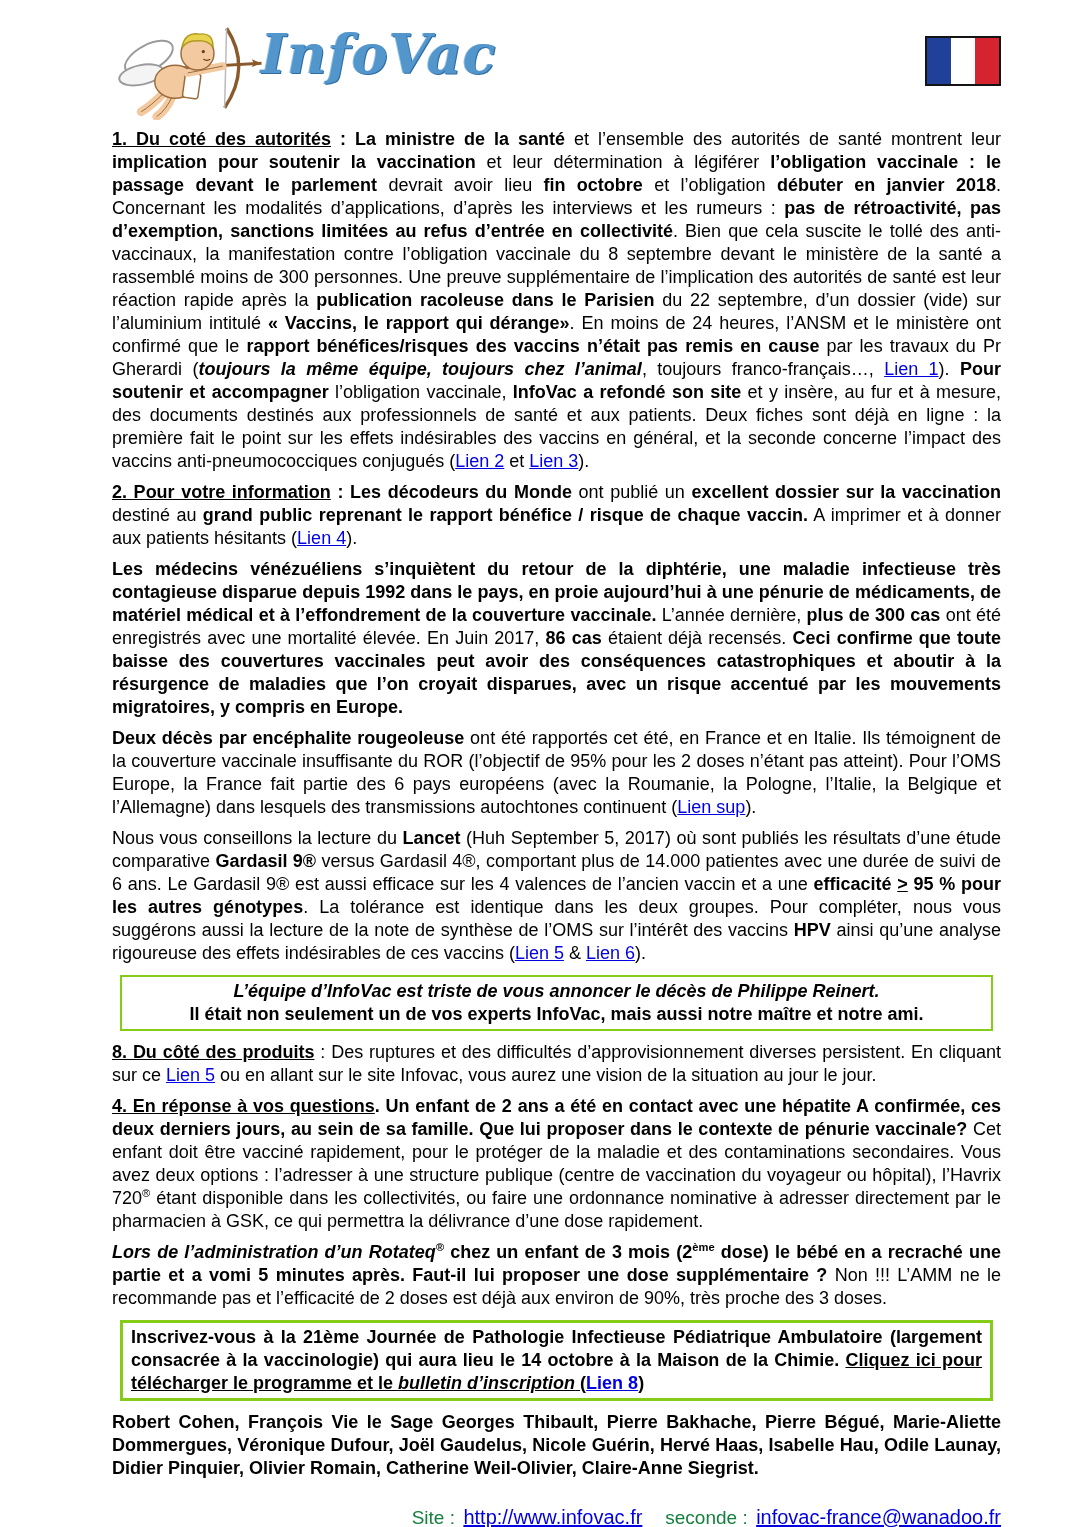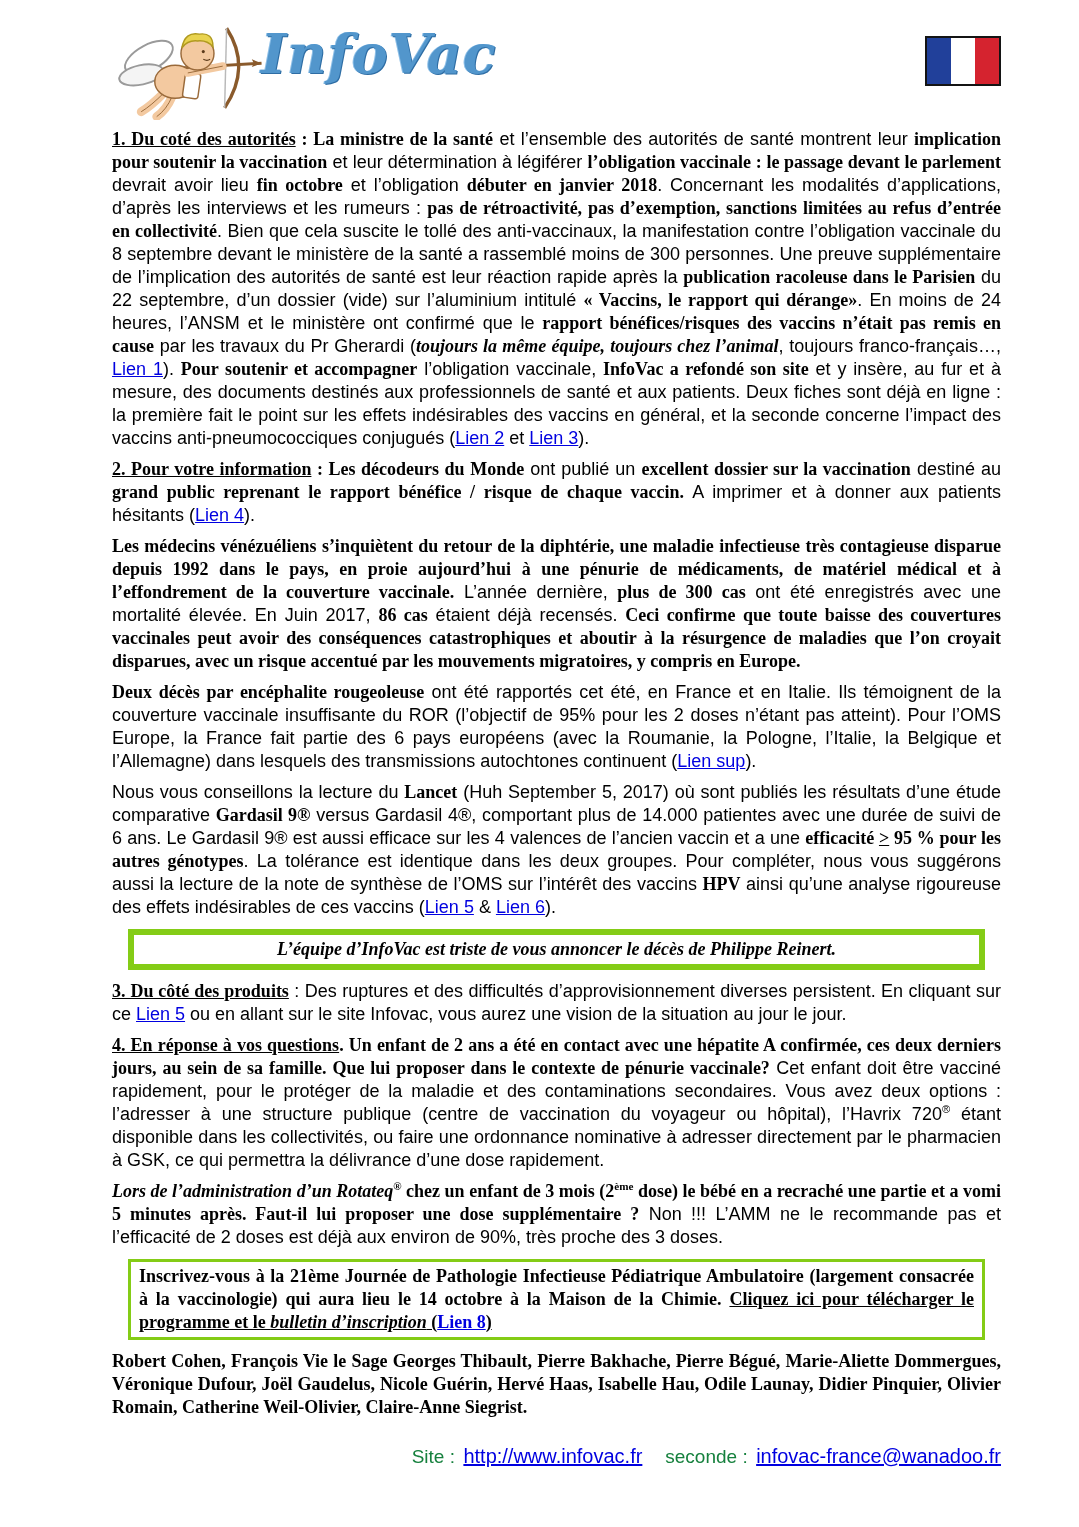--- a/index.html
+++ b/index.html
@@ -46,29 +46,29 @@
     text-align:center;font-weight:bold;font-size:18px;
   }
 
   
   main{margin-top:4px;}
   .para{
     font-size:18px;line-height:23px;text-align:justify;
     margin:8px 0;
   }
   .notice-box{
-    border:6px solid #84cc16;
-    margin:10px 16px;
+    border:2px solid #84cc16;
+    margin:10px 8px;
     padding:3px 8px;
     font-size:18px;line-height:23px;
   }
   .notice-box.center{text-align:center;}
   .notice-box.thick{border-width:3px;text-align:justify;}
 
-  .s-b{font-weight:bold;font-family:Liberation Serif, serif;}
+  .s-b{font-weight:bold;}
   .s-i{font-style:italic;}
   .s-u{text-decoration:underline;}
   .s-l{color:var(--link-blue);text-decoration:underline;cursor:pointer;}
   .s-s{font-size:0.62em;vertical-align:super;line-height:0;}
 
   
   .footer{
     margin-top:26px;
     text-align:right;
     white-space:nowrap;
@@ -125,22 +125,22 @@
       <div class="r"></div>
     </div>
   </div>
 
   <main>
     <p class="para"><span class="s-b s-u">1. Du coté des autorités</span><span class="s-b"> : </span><span class="s-b">La ministre de la santé</span><span> et l’ensemble des autorités de santé montrent leur </span><span class="s-b">implication pour soutenir la vaccination</span><span> et leur détermination à légiférer </span><span class="s-b">l’obligation vaccinale : le passage devant le parlement</span><span> devrait avoir lieu </span><span class="s-b">fin octobre</span><span> et l’obligation </span><span class="s-b">débuter en janvier 2018</span><span>. Concernant les modalités d’applications, d’après les interviews et les rumeurs : </span><span class="s-b">pas de rétroactivité, pas d’exemption, sanctions limitées au refus d’entrée en collectivité</span><span>. Bien que cela suscite le tollé des anti-vaccinaux, la manifestation contre l’obligation vaccinale du 8 septembre devant le ministère de la santé a rassemblé moins de 300 personnes. Une preuve supplémentaire de l’implication des autorités de santé est leur réaction rapide après la </span><span class="s-b">publication racoleuse dans le Parisien</span><span> du 22 septembre, d’un dossier (vide) sur l’aluminium intitulé </span><span class="s-b">« Vaccins, le rapport qui dérange»</span><span>. En moins de 24 heures, l’ANSM et le ministère ont confirmé que le </span><span class="s-b">rapport bénéfices/risques des vaccins n’était pas remis en cause</span><span> par les travaux du Pr Gherardi (</span><span class="s-b s-i">toujours la même équipe, toujours chez l’animal</span><span>, toujours franco-français…, </span><a class="s-l">Lien 1</a><span>). </span><span class="s-b">Pour soutenir et accompagner</span><span> l’obligation vaccinale, </span><span class="s-b">InfoVac a refondé son site</span><span> et y insère, au fur et à mesure, des documents destinés aux professionnels de santé et aux patients. Deux fiches sont déjà en ligne : la première fait le point sur les effets indésirables des vaccins en général, et la seconde concerne l’impact des vaccins anti-pneumococciques conjugués (</span><a class="s-l">Lien 2</a><span> et </span><a class="s-l">Lien 3</a><span>).</span></p>
     <p class="para"><span class="s-b s-u">2. Pour votre information</span><span class="s-b"> : </span><span class="s-b">Les décodeurs du Monde</span><span> ont publié un </span><span class="s-b">excellent dossier sur la vaccination</span><span> destiné au </span><span class="s-b">grand public reprenant le rapport bénéfice / risque de chaque vaccin.</span><span> A imprimer et à donner aux patients hésitants (</span><a class="s-l">Lien 4</a><span>).</span></p>
     <p class="para"><span class="s-b">Les médecins vénézuéliens s’inquiètent du retour de la diphtérie, une maladie infectieuse très contagieuse disparue depuis 1992 dans le pays, en proie aujourd’hui à une pénurie de médicaments, de matériel médical et à l’effondrement de la couverture vaccinale.</span><span> L’année dernière, </span><span class="s-b">plus de 300 cas</span><span> ont été enregistrés avec une mortalité élevée. En Juin 2017, </span><span class="s-b">86 cas</span><span> étaient déjà recensés. </span><span class="s-b">Ceci confirme que toute baisse des couvertures vaccinales peut avoir des conséquences catastrophiques et aboutir à la résurgence de maladies que l’on croyait disparues, avec un risque accentué par les mouvements migratoires, y compris en Europe.</span></p>
     <p class="para"><span class="s-b">Deux décès par encéphalite rougeoleuse</span><span> ont été rapportés cet été, en France et en Italie. Ils témoignent de la couverture vaccinale insuffisante du ROR (l’objectif de 95% pour les 2 doses n’étant pas atteint). Pour l’OMS Europe, la France fait partie des 6 pays européens (avec la Roumanie, la Pologne, l’Italie, la Belgique et l’Allemagne) dans lesquels des transmissions autochtones continuent (</span><a class="s-l">Lien sup</a><span>).</span></p>
     <p class="para"><span>Nous vous conseillons la lecture du </span><span class="s-b">Lancet</span><span> (Huh September 5, 2017) où sont publiés les résultats d’une étude comparative </span><span class="s-b">Gardasil 9®</span><span> versus Gardasil 4®, comportant plus de 14.000 patientes avec une durée de suivi de 6 ans. Le Gardasil 9® est aussi efficace sur les 4 valences de l’ancien vaccin et a une </span><span class="s-b">efficacité </span><span class="s-b s-u">&gt;</span><span class="s-b"> 95 % pour les autres génotypes</span><span>. La tolérance est identique dans les deux groupes. Pour compléter, nous vous suggérons aussi la lecture de la note de synthèse de l’OMS sur l’intérêt des vaccins </span><span class="s-b">HPV</span><span> ainsi qu’une analyse rigoureuse des effets indésirables de ces vaccins (</span><a class="s-l">Lien 5</a><span> &amp; </span><a class="s-l">Lien 6</a><span>).</span></p>
-    <div class="notice-box center"><span class="s-b s-i">L’équipe d’InfoVac est triste de vous annoncer le décès de Philippe Reinert.</span><br></div>
-    <p class="para"><span class="s-b s-u">3. Du côté des produits</span><span> : Des ruptures et des difficultés d’approvisionnement diverses persistent. En cliquant sur ce </span><a class="s-l">Lien 5</a><span> ou en allant sur le site Infovac, vous aurez une vision de la situation au jour le jour.</span></p>
+    <div class="notice-box center"><span class="s-b s-i">L’équipe d’InfoVac est triste de vous annoncer le décès de Philippe Reinert.</span><br><span class="s-b">Il était non seulement un de vos experts InfoVac, mais aussi notre maître et notre ami.</span></div>
+    <p class="para"><span class="s-b s-u">8. Du côté des produits</span><span> : Des ruptures et des difficultés d’approvisionnement diverses persistent. En cliquant sur ce </span><a class="s-l">Lien 5</a><span> ou en allant sur le site Infovac, vous aurez une vision de la situation au jour le jour.</span></p>
     <p class="para"><span class="s-b s-u">4. En réponse à vos questions</span><span class="s-b">. </span><span class="s-b">Un enfant de 2 ans a été en contact avec une hépatite A confirmée, ces deux derniers jours, au sein de sa famille. Que lui proposer dans le contexte de pénurie vaccinale?</span><span> Cet enfant doit être vacciné rapidement, pour le protéger de la maladie et des contaminations secondaires. Vous avez deux options : l’adresser à une structure publique (centre de vaccination du voyageur ou hôpital), l’Havrix 720</span><span class="s-s">®</span><span> étant disponible dans les collectivités, ou faire une ordonnance nominative à adresser directement par le pharmacien à GSK, ce qui permettra la délivrance d’une dose rapidement.</span></p>
     <p class="para"><span class="s-b s-i">Lors de l’administration d’un Rotateq</span><span class="s-b s-i s-s">®</span><span class="s-b"> chez un enfant de 3 mois (2</span><span class="s-b s-s">ème</span><span class="s-b"> dose) le bébé en a recraché une partie et a vomi 5 minutes après. Faut-il lui proposer une dose supplémentaire ?</span><span> Non !!! L’AMM ne le recommande pas et l’efficacité de 2 doses est déjà aux environ de 90%, très proche des 3 doses.</span></p>
     <div class="notice-box thick"><span class="s-b">Inscrivez-vous à la 21ème Journée de Pathologie Infectieuse Pédiatrique Ambulatoire (largement consacrée à la vaccinologie) qui aura lieu le 14 octobre à la Maison de la Chimie. </span><span class="s-b s-u">Cliquez ici pour télécharger le programme et le </span><span class="s-b s-i s-u">bulletin d’inscription</span><span class="s-b s-u"> (</span><a class="s-b s-l">Lien 8</a><span class="s-b s-u">)</span></div>
     <p class="para"><span class="s-b">Robert Cohen, François Vie le Sage Georges Thibault, Pierre Bakhache, Pierre Bégué, Marie-Aliette Dommergues, Véronique Dufour, Joël Gaudelus, Nicole Guérin, Hervé Haas, Isabelle Hau, Odile Launay, Didier Pinquier, Olivier Romain, Catherine Weil-Olivier, Claire-Anne Siegrist.</span></p>
   </main>
 
   <div class="footer">
     <span class="flabel">Site :</span>
     <a class="flink">http://www.infovac.fr</a>
     <span class="gap"></span>

